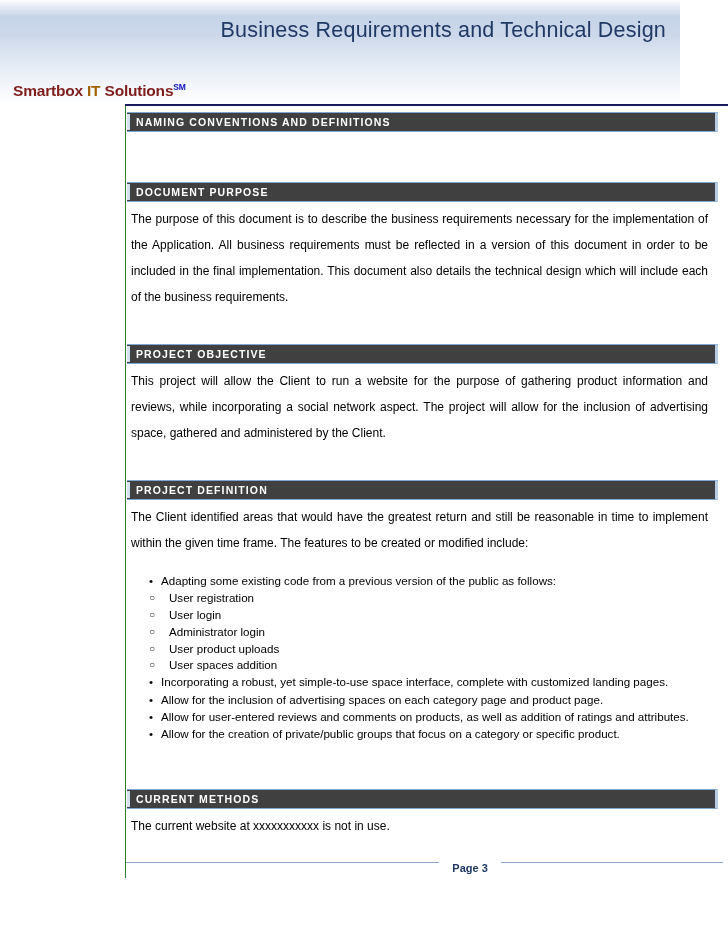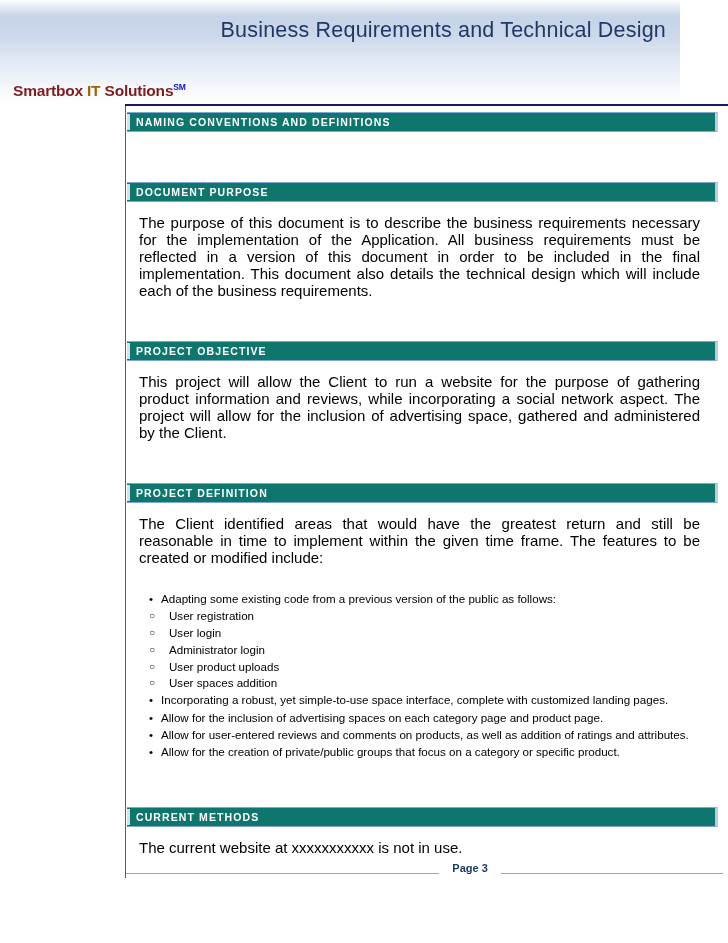--- a/index.html
+++ b/index.html
@@ -82,21 +82,21 @@
     position: absolute;
     left: 127px;
     top: 112px;
     width: 591px;
   }
 
   
   .sec-bar {
     position: relative;
     height: 20px;
-    background: #0f766e;
+    background: #404040;
     border-top: 1px solid #7fa7d3;
     border-bottom: 1px solid #7fa7d3;
     border-right: 3px solid #b8cde4;
     box-sizing: border-box;
     margin-bottom: 4px;
   }
   .sec-bar::before {
     content: "";
     position: absolute;
     left: 0; top: 1px; bottom: 1px;
@@ -109,24 +109,24 @@
     top: 3px;
     font-size: 10.5px;
     font-weight: bold;
     color: #ffffff;
     letter-spacing: 1.1px;
     white-space: nowrap;
   }
 
   
   .para {
-    font-size: 15px;
-    line-height: 17px;
+    font-size: 12px;
+    line-height: 26px;
     text-align: justify;
-    margin: 12px;
+    margin: 4px;
     padding: 0 6px 0 0;
   }
   .para-left {
     text-align: left;
   }
 
   
   .def-table {
     border-collapse: collapse;
     font-size: 12.2px;
@@ -181,21 +181,21 @@
   .gap-md  { height: 30px; }
   .gap-lg  { height: 46px; }
 
   
   .footer {
     position: absolute;
     left: 126px;
     top: 862px;
     width: 597px;
     display: flex;
-    align-items: flex-end;
+    align-items: flex-start;
   }
   .footer .line {
     flex: 1 1 auto;
     height: 1px;
     background: #8fa8c8;
   }
   .footer .line.left  { flex-grow: 1.72; }
   .footer .line.right { flex-grow: 1.22; }
   .footer .page-label {
     font-size: 11px;

